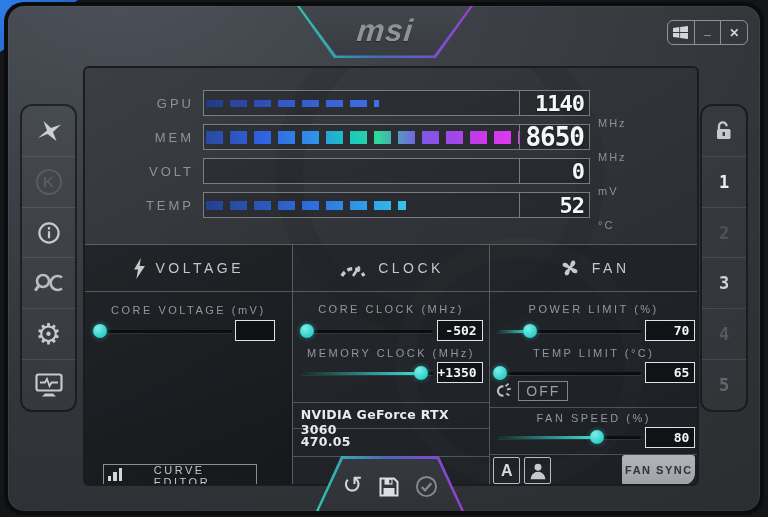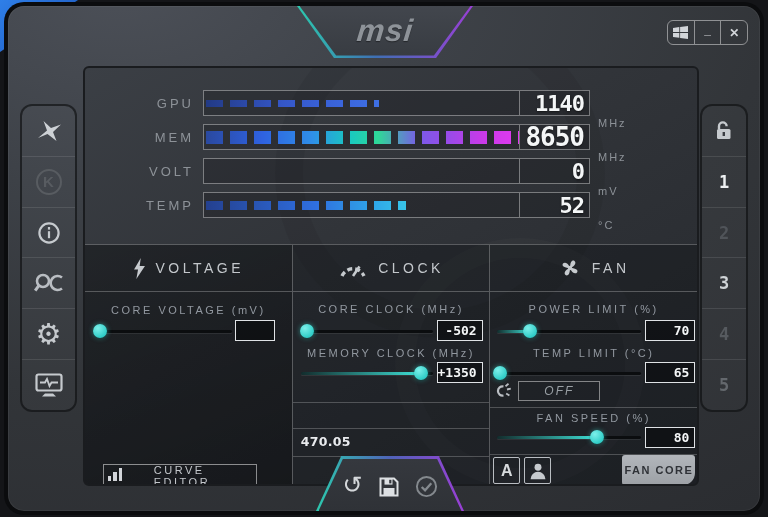--- a/index.html
+++ b/index.html
@@ -189,23 +189,23 @@
     font-size:12.5px; font-weight:bold; color:#e9ebee; letter-spacing:0.3px;
     font-family:"DejaVu Sans", sans-serif;
   }
 
   
   .link-toggle {
     position:absolute; left:3px; top:134px; height:23px;
     display:flex; align-items:center; gap:3px;
   }
   .link-off-box {
-    border:1px solid rgba(255,255,255,0.45); height:20px; padding:0 25px;
+    border:1px solid rgba(255,255,255,0.45); height:20px; padding:0 7px;
     display:flex; align-items:center;
-    font-size:12px; letter-spacing:2px; color:#9aa0a5;font-style:italic;
+    font-size:14px; letter-spacing:2px; color:#9aa0a5;
   }
   .fan-buttons .sqbtn {
     position:absolute; width:27px; height:27px;
     border:1.5px solid #b9bdc2; border-radius:2px;
     display:flex; align-items:center; justify-content:center;
     color:#d7dadd; font-weight:bold; font-size:16px;
   }
   .fan-sync-btn {
     position:absolute; left:132px; top:210px; width:73px; height:30px;
     background:linear-gradient(180deg,#b2b6bb,#9da1a6);
@@ -409,20 +409,21 @@
 
           <div class="p-label" style="top:102px">MEMORY CLOCK (MHz)</div>
           <div class="slider" style="left:8px; top:121px; width:132px;">
             <div class="track"></div>
             <div class="sfill" style="width: 91%;"></div>
             <div class="handle" style="left: calc(91% - 7px);"></div>
           </div>
           <div class="vbox" style="left:144px; top:117px; width:46px;">+1350</div>
 
           <div class="divider" style="top:157px"></div>
+          <div class="gpu-name" style="top:162px">NVIDIA GeForce RTX 3060</div>
           <div class="divider" style="top:183px"></div>
           <div class="driver-ver" style="top:189px">470.05</div>
           <div class="divider" style="top:211px"></div>
         </div>
 
         <div class="panel fan">
           <div class="p-header">
             <svg width="24" height="24" viewBox="0 0 24 24" fill="#c6cace">
               <path d="M12 12 C12 5.5 14.5 3.5 16.5 5 C18.5 6.5 17 10.5 12 12 Z"></path>
               <path d="M12 12 C12 5.5 14.5 3.5 16.5 5 C18.5 6.5 17 10.5 12 12 Z" transform="rotate(90 12 12)"></path>
@@ -471,21 +472,21 @@
           <div class="fan-buttons">
             <div class="sqbtn" style="left:3px; top:212px;">
               <span>A</span>
             </div>
             <div class="sqbtn" style="left:34px; top:212px;">
               <svg width="20" height="20" viewBox="0 0 22 22" fill="#c6cace">
                 <circle cx="11" cy="6.8" r="3.8"></circle>
                 <path d="M2.8 20 A8.2 8.2 0 0 1 19.2 20 Z"></path>
               </svg>
             </div>
-            <div class="fan-sync-btn">FAN CORE</div>
+            <div class="fan-sync-btn">FAN SYNC</div>
           </div>
         </div>
       </div>
     </div>
 
     <div class="footer-trap">
       <div class="footer-trap-inner">
         <span class="reset-glyph">↺</span>
         <span style="display:flex">
           <svg width="22" height="22" viewBox="0 0 22 22">

